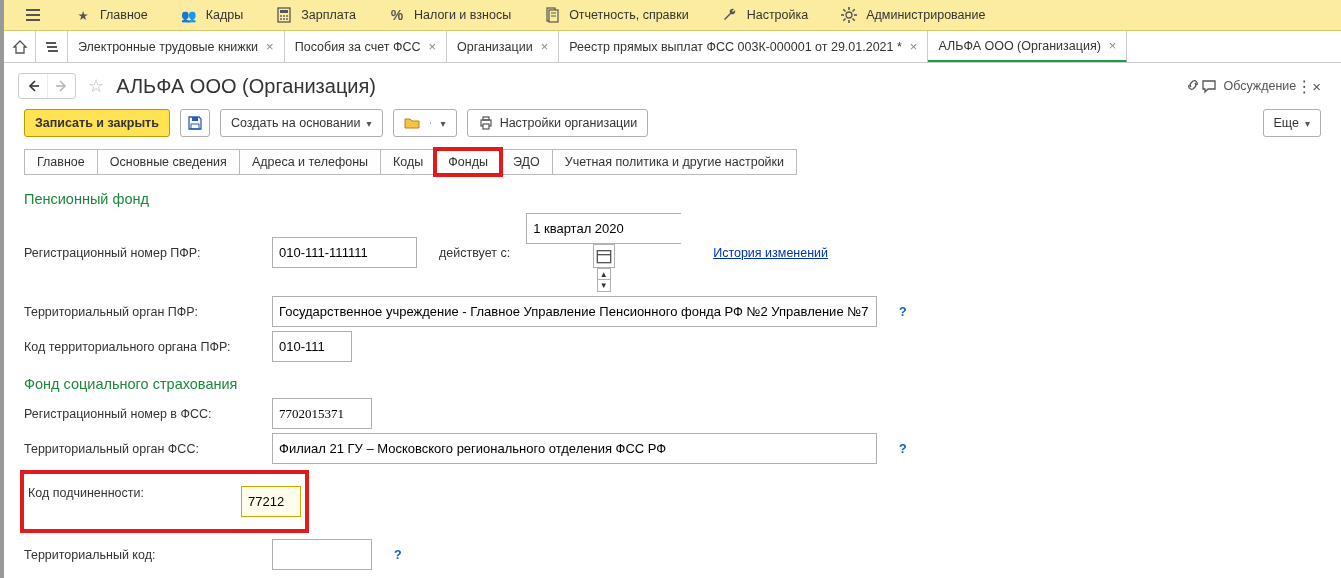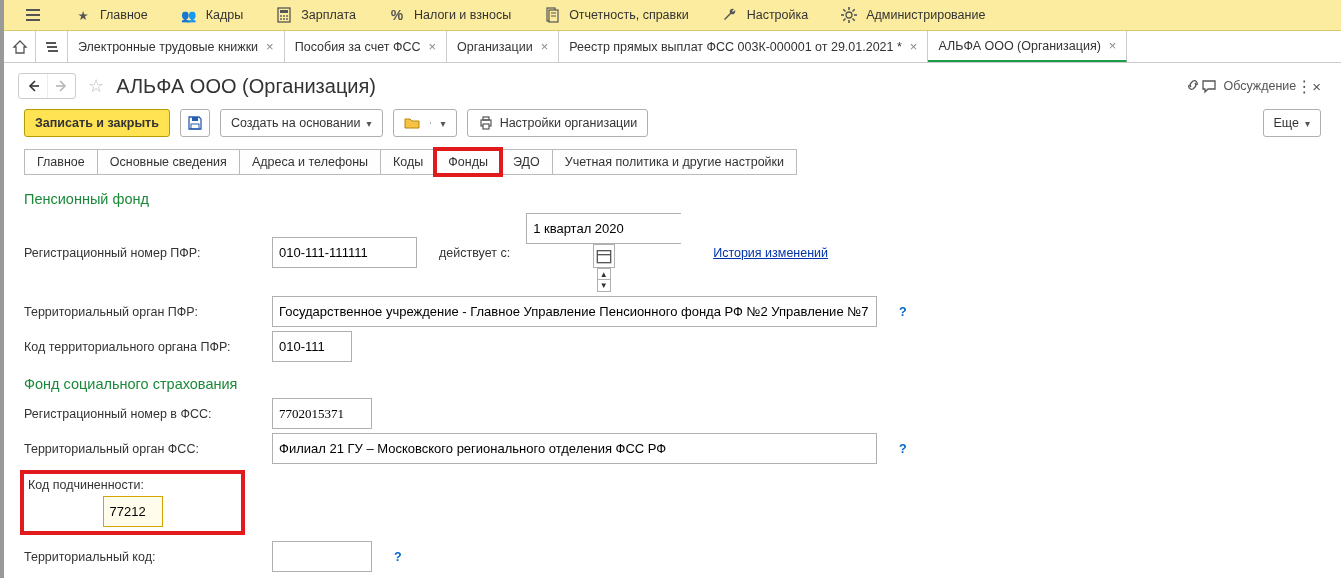--- a/index.html
+++ b/index.html
@@ -142,23 +142,23 @@
     border: 1px solid #b0b0b0;
     display:flex;align-items:center;justify-content:center;
     cursor:pointer; font-size: 11px;
   }
   .spin-wrap { display:flex; flex-direction:column; }
   .spin { width:14px; height:12px; border:1px solid #b0b0b0; font-size:8px; display:flex;align-items:center;justify-content:center; cursor:pointer; }
   .link { color: #0033aa; text-decoration: underline; cursor:pointer; margin-left: 16px; }
   .help { color: #0066cc; cursor:pointer; margin-left:6px; font-weight:bold; }
   .hl-row {
     border: 4px solid #e11b1b;
-    padding: 4px 4px;
+    padding: 12px 4px;
     margin-left: -4px;
-    display:inline-flex; align-items:center; gap: 4px; flex-direction: column;
+    display:inline-flex; gap: 4px;
   }
   .hl-row label { width: 209px; }
   .hl-row .text-input { background: #fffceb; border-color: #d7a500; width: 60px; }
   svg { width: 16px; height: 16px; }
 </style>
 </head>
 <body>
 
 <div class="menubar">
   <div class="menu-item">

